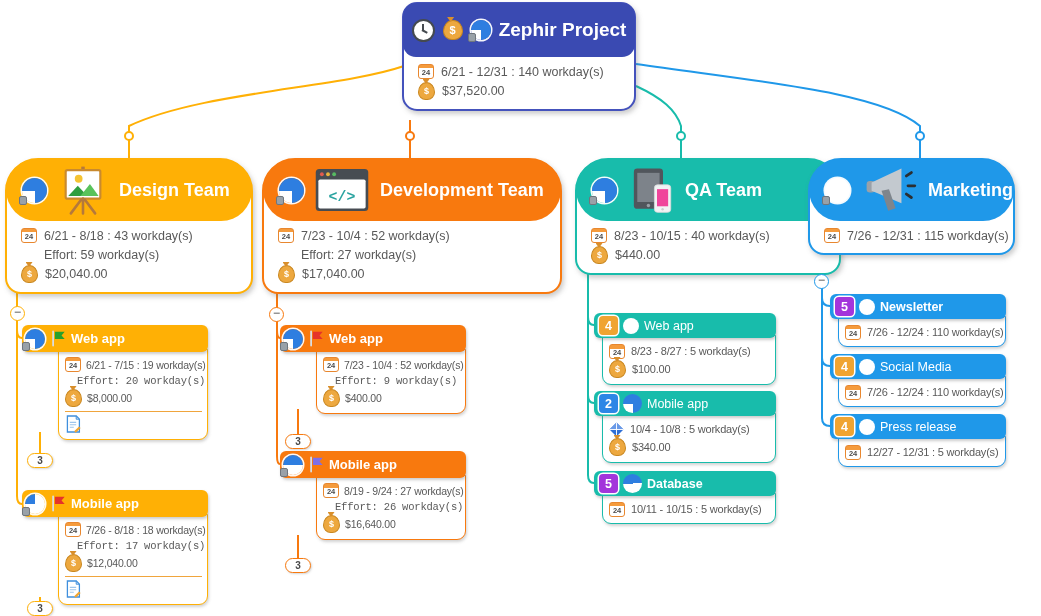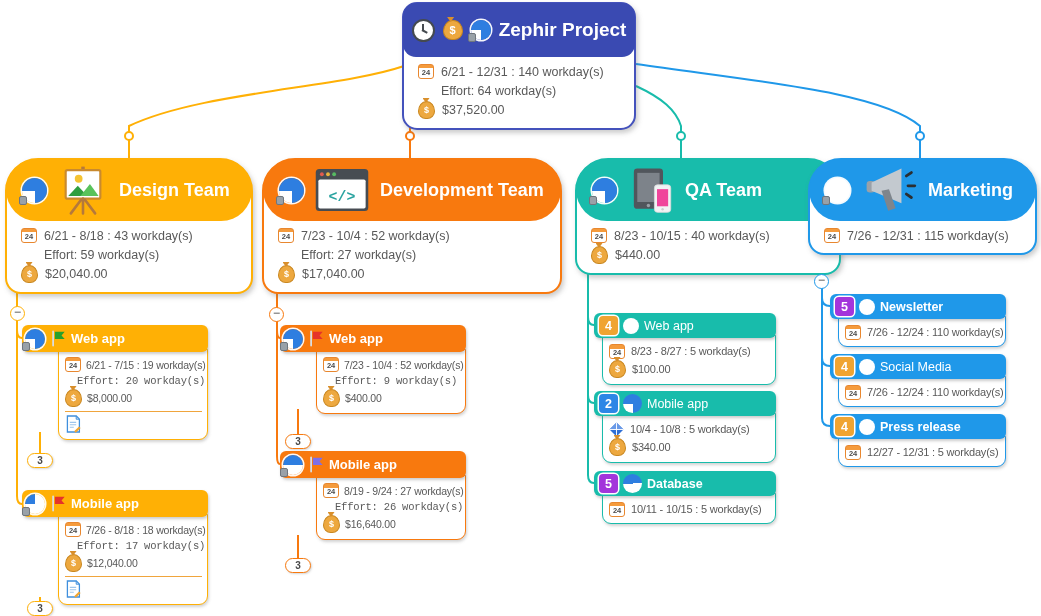--- a/index.html
+++ b/index.html
@@ -124,23 +124,20 @@
       <span class="pie pie-75 lock"></span>
       <span>Zephir Project</span>
     </div>
     <div class="rows">
       <div class="row">
         <span class="cal">
             <i>24</i>
           </span>
         <span>6/21 - 12/31 : 140 workday(s)</span>
       </div>
-      <div class="row ind">
-          <span>Effort: 64 workday(s)</span>
-        </div>
       <div class="row">
         <span class="bag">
             <i style="font-style:normal">$</i>
           </span>
         <span>$37,520.00</span>
       </div>
     </div>
   </div>
 
   <div class="node card team-card amber" style="left:5px;top:158px;width:248px;">
@@ -229,21 +226,21 @@
       </div>
       <div class="row">
         <span class="bag">
             <i style="font-style:normal">$</i>
           </span>
         <span>$440.00</span>
       </div>
     </div>
   </div>
 
-  <div class="node card team-card blue" style="left:808px;top:158px;width:229px;">
+  <div class="node card team-card blue" style="left:808px;top:158px;width:207px;">
     <div class="team-header">
       <span class="pie pie-0 lg lock"></span>
       <svg class="clip" width="58" height="50" viewBox="0 0 70 60">
         <rect x="8" y="19" width="10" height="14" rx="4" fill="#9aa1a8"></rect>
         <path d="M14 21 L50 4 L50 46 L14 31z" fill="#c3c9cf"></path>
         <path d="M26 31 L34 55 L43 52 L35 29z" fill="#7e858c"></path>
         <g stroke="#2b2e31" stroke-width="3.5" stroke-linecap="round">
           <path d="M56 13 L62 9"></path>
             <path d="M58 25 L66 25"></path>
             <path d="M56 35 L62 39"></path>
@@ -486,21 +483,21 @@
           </span>
         <span>7/26 - 12/24 : 110 workday(s)</span>
       </div>
     </div>
   </div>
 
   <div class="node blue" style="left:830px;top:414px;width:176px;">
     <div class="stub-header" style="height:25px;padding-left:5px;">
       <span class="nbadge" style="background-color: rgb(240, 164, 49);">4</span>
       <span class="circ"></span>
-      <span class="stub-title" style="font-weight:bold;font-size:12.5px;">Press release</span>
+      <span class="stub-title" style="font-weight:normal;font-size:12.5px;">Press release</span>
     </div>
     <div class="stub-body indent-8">
       <div class="srow qrow">
         <span class="cal">
             <i>24</i>
           </span>
         <span>12/27 - 12/31 : 5 workday(s)</span>
       </div>
     </div>
   </div>

